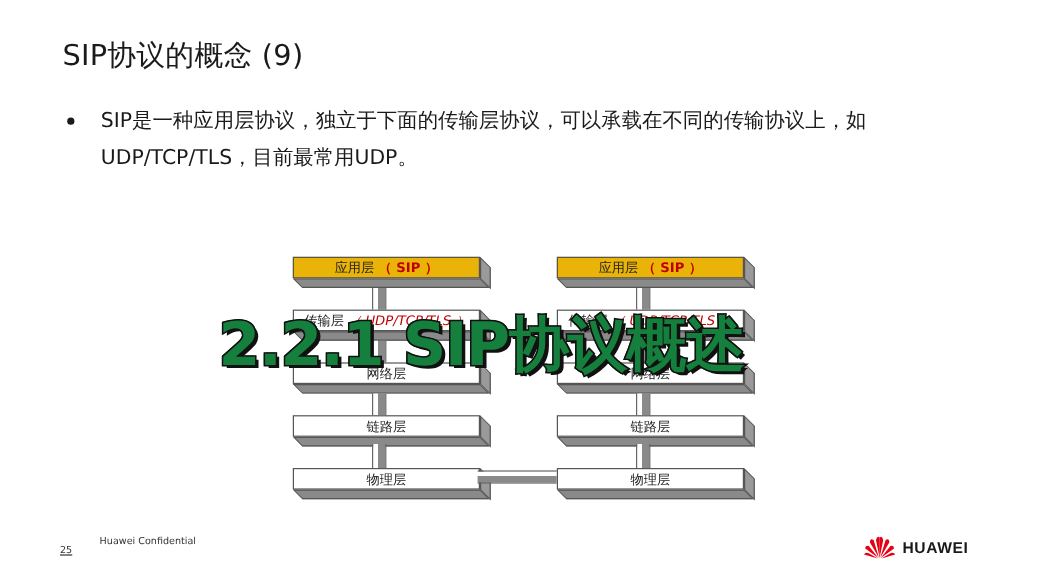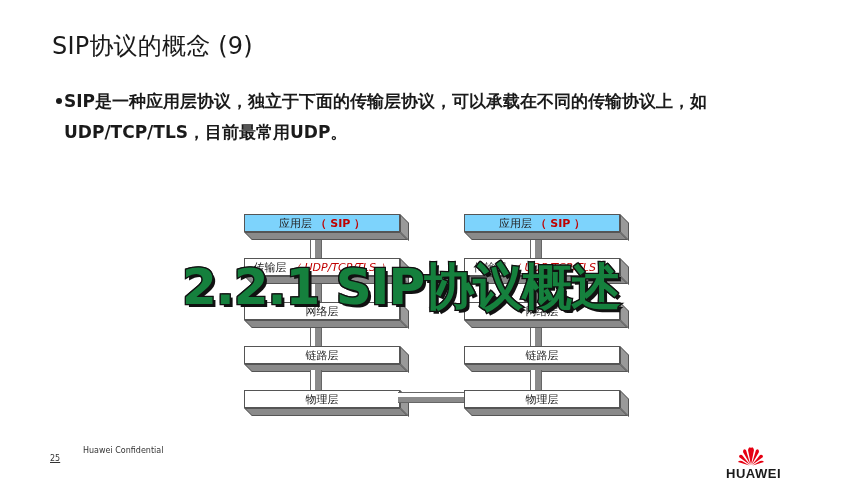--- a/index.html
+++ b/index.html
@@ -14,28 +14,28 @@
     font-size: 24px; color: #1a1a1a; letter-spacing: 0.2px;
   }
   .bullet-block {
     position: absolute; left: 56px; top: 86px; width: 780px;
     font-size: 17px; line-height: 31px; color: #1a1a1a;
   }
   .bullet-dot {
     position: absolute; left: 0; top: 12px; width: 6px; height: 6px;
     border-radius: 50%; background: #1a1a1a;
   }
-  .bullet-text { margin-left: 8px; font-weight: bold; }
+  .bullet-text { margin-left: 28px; }
   .layer {
     position: absolute; width: 156px; height: 18px;
     border: 1px solid #555; background: #fff;
     font-size: 11px; line-height: 18px; text-align: center; color: #222;
     box-sizing: border-box;
   }
-  .layer.app { background: #7dd3fc; }
+  .layer.app { background: #eab308; }
   .layer .red { color: #c00000; font-weight: bold; }
   .layer .red-n { color: #c00000; font-style: italic; }
   .layer-shadow {
     position: absolute; height: 8px; width: 156px;
     background: #8a8a8a;
     transform: skewX(45deg); transform-origin: top left;
     border: 1px solid #555; box-sizing: border-box;
   }
   .layer-side {
     position: absolute; width: 9px; height: 18px;
@@ -64,21 +64,21 @@
     white-space: nowrap;
   }
 
   .footer-page {
     position: absolute; left: 50px; top: 454px; font-size: 8px; color: #333; text-decoration: underline;
   }
   .footer-conf {
     position: absolute; left: 83px; top: 446px; font-size: 8px; color: #333;
   }
   .logo {
-    position: absolute; left: 720px; top: 446px; display: flex; align-items: center; flex-direction: column;
+    position: absolute; left: 720px; top: 446px; display: flex; align-items: center;
   }
   .logo-text {
     font-family: "Liberation Sans", sans-serif; font-weight: bold;
     font-size: 13px; color: #1a1a1a; margin-left: 6px; letter-spacing: 0.5px;
   }
 </style>
 </head>
 <body>
 
 <div class="title">SIP协议的概念 (9)</div>

